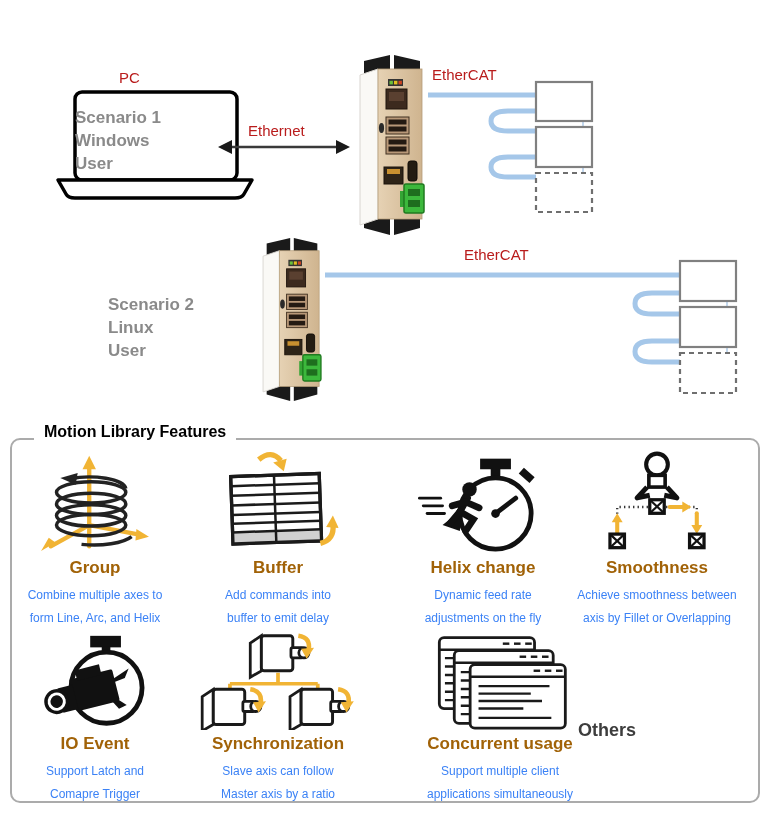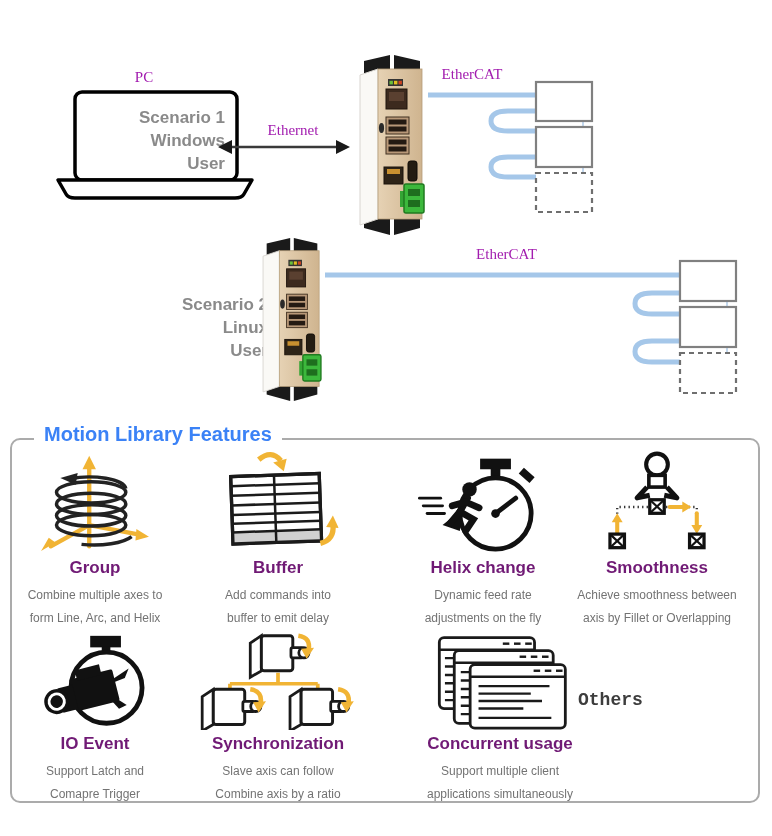--- a/index.html
+++ b/index.html
@@ -1,29 +1,29 @@
 <!DOCTYPE html>
 <html><head>
 <meta charset="utf-8">
 <style>
   html,body{margin:0;padding:0;background:#ffffff;}
   #canvas{position:relative;width:772px;height:836px;background:#fff;overflow:hidden;
           font-family:"Liberation Sans",sans-serif;}
   .abs{position:absolute;}
-  .serif-label{font-family:Liberation Serif, serif;font-size:15px;color:#a21caf;text-align:center;}
-  .scenario-text{font-size:17px;font-weight:bold;color:#8a8a8a;text-align:right;line-height:23px;}
+  .serif-label{font-family:Liberation Sans, sans-serif;font-size:15px;color:#b91c1c;text-align:left;}
+  .scenario-text{font-size:17px;font-weight:bold;color:#8a8a8a;text-align:left;line-height:23px;}
   .scenario-text span{display:block;}
   
   .features-border{left:10px;top:438px;width:750px;height:365px;border:2px solid #ababab;border-radius:10px;box-sizing:border-box;}
-  .features-title{left:34px;top:423px;background:#fff;padding:0 10px;font-size:20px;font-weight:bold;color:#3b82f6;white-space:nowrap;}
+  .features-title{left:34px;top:423px;background:#fff;padding:0 10px;font-size:16px;font-weight:bold;color:#000000;white-space:nowrap;}
   .feature-cell{width:190px;text-align:center;}
   .icon-wrap{height:106px;display:flex;align-items:flex-end;justify-content:center;}
   .icon-wrap.r2{height:100px;}
-  .feature-name{margin-top:4px;font-size:17px;font-weight:bold;color:#701a75;}
-  .feature-desc{margin-top:6px;font-size:12px;color:#737373;line-height:23px;}
+  .feature-name{margin-top:4px;font-size:17px;font-weight:bold;color:#a16207;}
+  .feature-desc{margin-top:6px;font-size:12px;color:#3b82f6;line-height:23px;}
   .feature-desc span{display:block;}
   .others-title{font-size:18px;font-weight:bold;color:#3d3d3d;}
   .others-list{margin-top:9px;}
   .others-item{display:flex;align-items:center;margin-bottom:7px;font-size:12.5px;color:#5a5a5a;}
   .bullet{width:8px;height:8px;border-radius:50%;background:#f5b82e;margin-right:9px;flex:0 0 auto;}
 </style>
 </head>
 <body>
 
 <div id="canvas">
@@ -308,21 +308,21 @@
       <use href="#motor" transform="translate(6,60)"></use>
       <use href="#motor" transform="translate(101,60)"></use>
       <use href="#spin" transform="translate(112,4)"></use>
       <use href="#spin" transform="translate(60,62)"></use>
       <use href="#spin" transform="translate(155,62)"></use>
     </svg>
       </div>
     <div class="feature-name">Synchronization</div>
     <div class="feature-desc">
       <span>Slave axis can follow</span>
-        <span>Combine axis by a ratio</span>
+        <span>Master axis by a ratio</span>
     </div>
   </div>
 
   <div class="abs feature-cell" style="left:405px;top:630px;">
     <div class="icon-wrap r2">
         <svg width="150" height="98" viewBox="0 0 150 105">
       <g fill="#fff" stroke="#1a1a1a" stroke-width="3">
         <rect x="10" y="6" width="102" height="76" rx="5"></rect>
       </g>
       <line x1="10" y1="19" x2="112" y2="19" stroke="#1a1a1a" stroke-width="2.6"></line>
@@ -364,17 +364,17 @@
       </g>
     </svg>
       </div>
     <div class="feature-name">Concurrent usage</div>
     <div class="feature-desc">
       <span>Support multiple client</span>
         <span>applications simultaneously</span>
     </div>
   </div>
 
-  <div class="abs" style="left:578px;top:690px;width:186px;font-family:Liberation Mono, monospace;">
+  <div class="abs" style="left:578px;top:720px;width:186px;">
     <div class="others-title">Others</div>
   </div>
 
 </div>
 
 </body></html>

